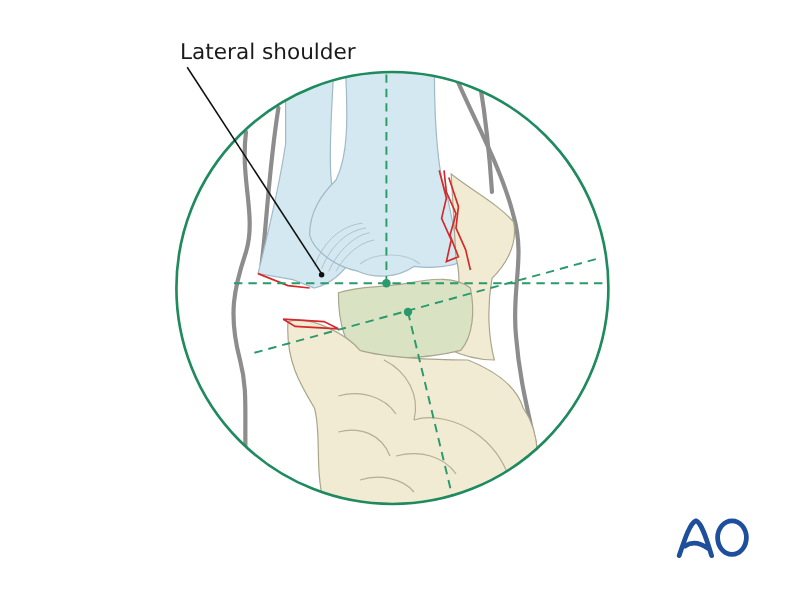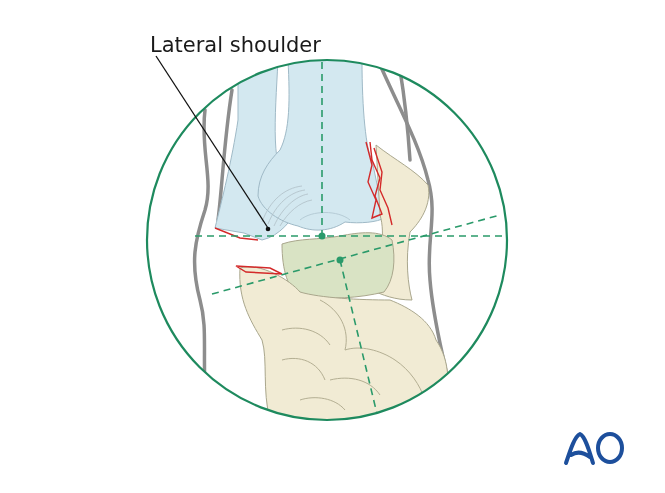--- a/index.html
+++ b/index.html
@@ -1,18 +1,18 @@
 <!DOCTYPE html>
 <html><head>
 <meta charset="utf-8">
 <style>
   html,body{margin:0;padding:0;background:#ffffff;}
   body{width:665px;height:493px;position:relative;overflow:hidden;font-family:"DejaVu Sans","Liberation Sans",sans-serif;}
   #stage{position:absolute;left:0;top:0;width:665px;height:493px;}
-  .label{position:absolute;left:150px;top:33px;font-size:21px;color:#1a1a1a;letter-spacing:0;white-space:nowrap;}
+  .label{position:absolute;left:150px;top:33px;font-size:18px;color:#1a1a1a;letter-spacing:0;white-space:nowrap;}
   .logo{position:absolute;left:563px;top:430px;width:62px;height:36px;}
 </style>
 </head>
 <body>
 
 <div id="stage">
   <svg width="665" height="493" viewBox="0 0 665 493" xmlns="http://www.w3.org/2000/svg">
     <defs>
       <clipPath id="circ">
           <circle cx="327" cy="240" r="180"></circle>

